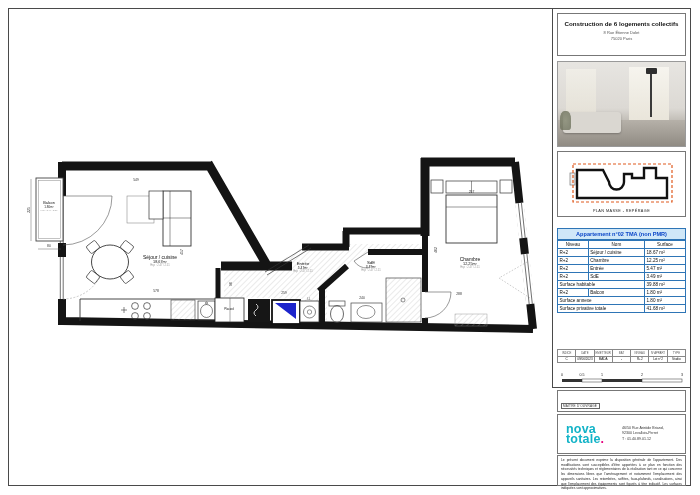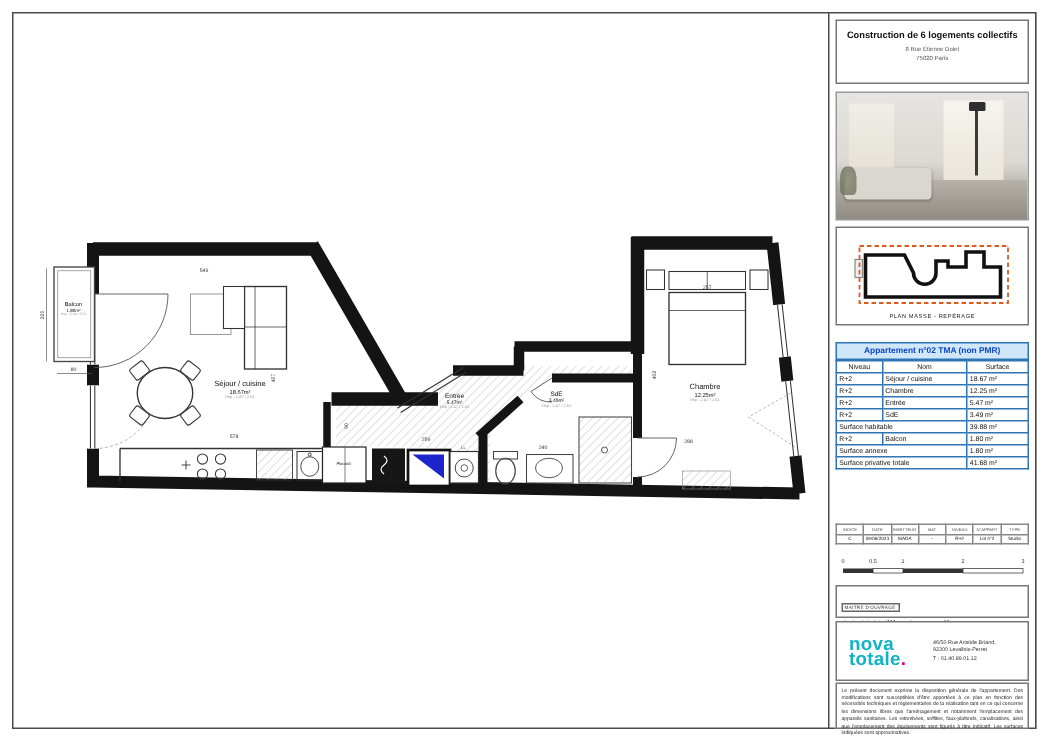--- a/index.html
+++ b/index.html
@@ -1,21 +1,21 @@
 <!DOCTYPE html>
 <html><head>
 <meta charset="utf-8">
 <style>
   html,body{margin:0;padding:0;}
   body{width:700px;height:495px;position:relative;background:#fff;
        font-family:"Liberation Sans",sans-serif;overflow:hidden;}
   .sheet-frame{position:absolute;left:8px;top:8px;width:683px;height:478px;
        border:1px solid #4a4a4a;box-sizing:border-box;}
   
-  .right-col{position:absolute;left:552px;top:8px;width:139px;height:478px;
+  .right-col{position:absolute;left:552px;top:8px;width:139px;height:380px;
        border:1px solid #4a4a4a;box-sizing:border-box;background:#fff;}
   .box{position:absolute;left:4px;width:129px;box-sizing:border-box;background:#fff;}
   .bordered{border:0.6px solid #777;}
   .title-box{top:4px;height:43px;text-align:center;padding-top:6px;}
   .tb-title{font-size:6.2px;font-weight:bold;color:#111;}
   .tb-addr{font-size:4px;color:#555;margin-top:2.5px;line-height:1.55;}
   .photo-box{top:52px;height:86px;overflow:hidden;border:0.6px solid #999;}
   .render{position:absolute;inset:0;filter:blur(.5px);
       background:linear-gradient(180deg,#e7e5e1 0%,#dcd9d4 55%,#bdb9b2 72%,#a9a59e 100%);}
   .rnd-win-l{position:absolute;left:8px;top:7px;width:30px;height:48px;background:linear-gradient(#f1efe8,#e6e2d7);opacity:.85;}

